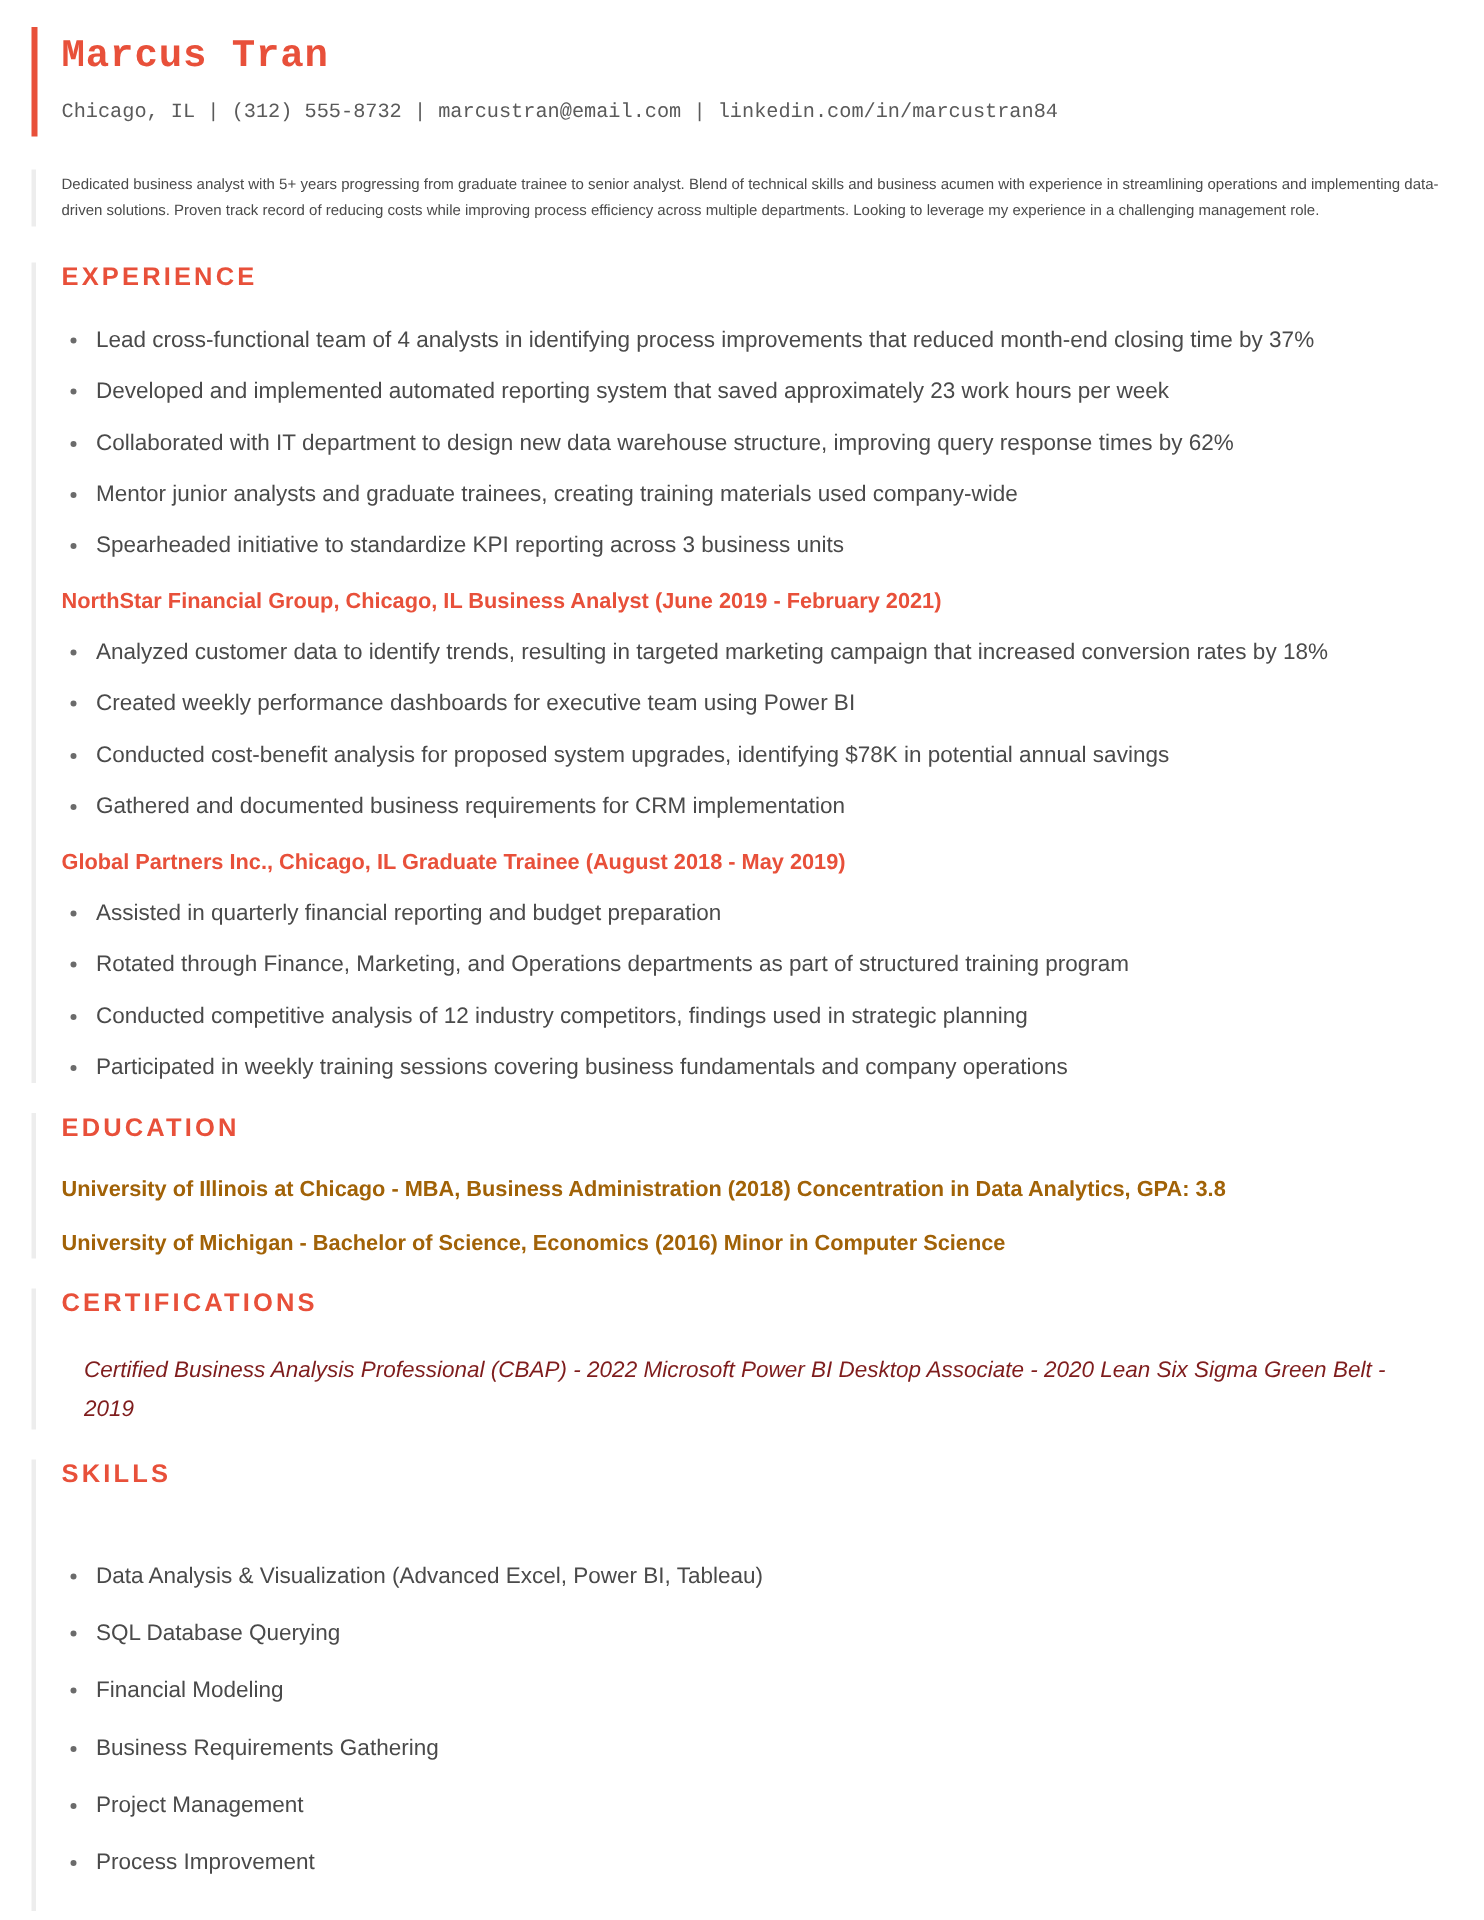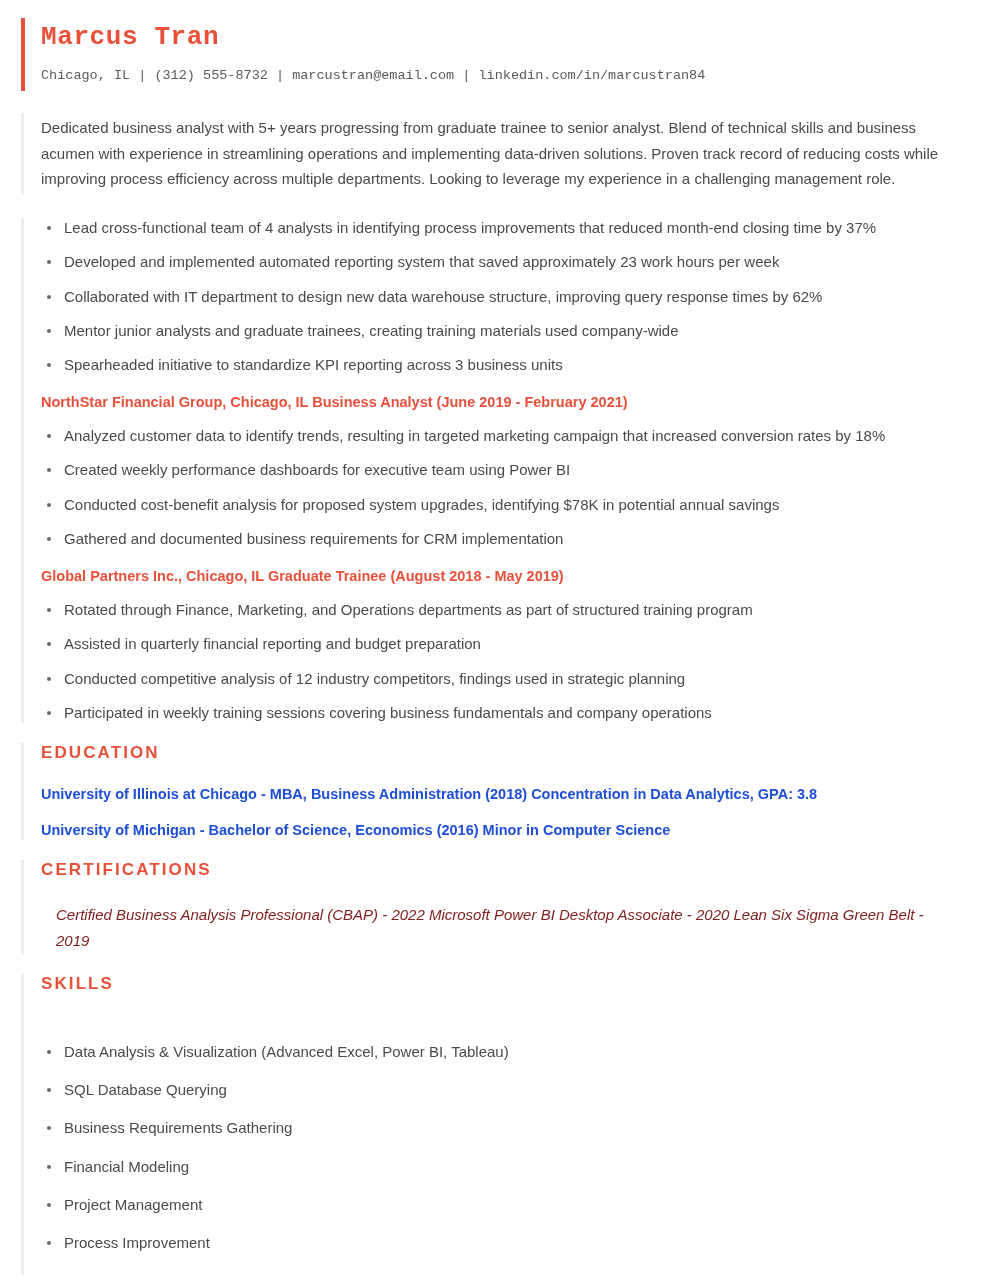--- a/index.html
+++ b/index.html
@@ -47,21 +47,21 @@
   
   .block {
     border-left: 3px solid #ededed;
     padding-left: 17px;
     margin-bottom: 20px;
   }
   .block.summary-block { padding-top: 2px; padding-bottom: 2px; margin-bottom: 24px; }
 
   .summary {
     margin: 0;
-    font-size: 15px;
+    font-size: 10px;
     line-height: 1.72;
     color: #4a4a4a;
   }
 
   .section-title {
     margin: 0 0 20px 0;
     font-size: 17px;
     font-weight: bold;
     color: #e8503a;
     letter-spacing: 2.1px;
@@ -99,21 +99,21 @@
     width: 4px;
     height: 4px;
     border-radius: 50%;
     background: #6b6b6b;
   }
 
   .edu-entry {
     margin: 0 0 16px 0;
     font-size: 14.5px;
     font-weight: bold;
-    color: #1d4ed8;
+    color: #a16207;
     line-height: 1.35;
   }
   .edu-entry:last-child { margin-bottom: 2px; }
 
   .cert-text {
     margin: 15px;
     font-size: 15px;
     font-style: italic;
     line-height: 1.72;
     color: #7f1d1d;
@@ -136,20 +136,21 @@
   <div class="header-block">
     <h1 class="name">Marcus Tran</h1>
     <div class="contact">Chicago, IL | (312) 555-8732 | marcustran@email.com | linkedin.com/in/marcustran84</div>
   </div>
 
   <div class="block summary-block">
     <p class="summary">Dedicated business analyst with 5+ years progressing from graduate trainee to senior analyst. Blend of technical skills and business acumen with experience in streamlining operations and implementing data-driven solutions. Proven track record of reducing costs while improving process efficiency across multiple departments. Looking to leverage my experience in a challenging management role.</p>
   </div>
 
   <div class="block exp-block">
+    <h2 class="section-title">EXPERIENCE</h2>
     <div id="experience-list">
         <div class="job">
           <ul class="bullets">
             <li>Lead cross-functional team of 4 analysts in identifying process improvements that reduced month-end closing time by 37%</li>
             <li>Developed and implemented automated reporting system that saved approximately 23 work hours per week</li>
             <li>Collaborated with IT department to design new data warehouse structure, improving query response times by 62%</li>
             <li>Mentor junior analysts and graduate trainees, creating training materials used company-wide</li>
             <li>Spearheaded initiative to standardize KPI reporting across 3 business units</li>
           </ul>
         </div>
@@ -158,22 +159,22 @@
           <ul class="bullets">
             <li>Analyzed customer data to identify trends, resulting in targeted marketing campaign that increased conversion rates by 18%</li>
             <li>Created weekly performance dashboards for executive team using Power BI</li>
             <li>Conducted cost-benefit analysis for proposed system upgrades, identifying $78K in potential annual savings</li>
             <li>Gathered and documented business requirements for CRM implementation</li>
           </ul>
         </div>
         <div class="job">
           <div class="job-title">Global Partners Inc., Chicago, IL Graduate Trainee (August 2018 - May 2019)</div>
           <ul class="bullets">
+            <li>Assisted in quarterly financial reporting and budget preparation</li>
             <li>Rotated through Finance, Marketing, and Operations departments as part of structured training program</li>
-            <li>Assisted in quarterly financial reporting and budget preparation</li>
             <li>Conducted competitive analysis of 12 industry competitors, findings used in strategic planning</li>
             <li>Participated in weekly training sessions covering business fundamentals and company operations</li>
           </ul>
         </div>
       </div>
   </div>
 
   <div class="block edu-block">
     <h2 class="section-title">EDUCATION</h2>
     <div id="education-list">
@@ -185,20 +186,20 @@
   <div class="block cert-block">
     <h2 class="section-title">CERTIFICATIONS</h2>
     <p class="cert-text">Certified Business Analysis Professional (CBAP) - 2022 Microsoft Power BI Desktop Associate - 2020 Lean Six Sigma Green Belt - 2019</p>
   </div>
 
   <div class="block skills-block">
     <h2 class="section-title">SKILLS</h2>
     <ul class="bullets" id="skills-list">
         <li>Data Analysis &amp; Visualization (Advanced Excel, Power BI, Tableau)</li>
         <li>SQL Database Querying</li>
+        <li>Financial Modeling</li>
         <li>Business Requirements Gathering</li>
-        <li>Financial Modeling</li>
         <li>Project Management</li>
         <li>Process Improvement</li>
       </ul>
   </div>
 
 </div>
 
 </body></html>

